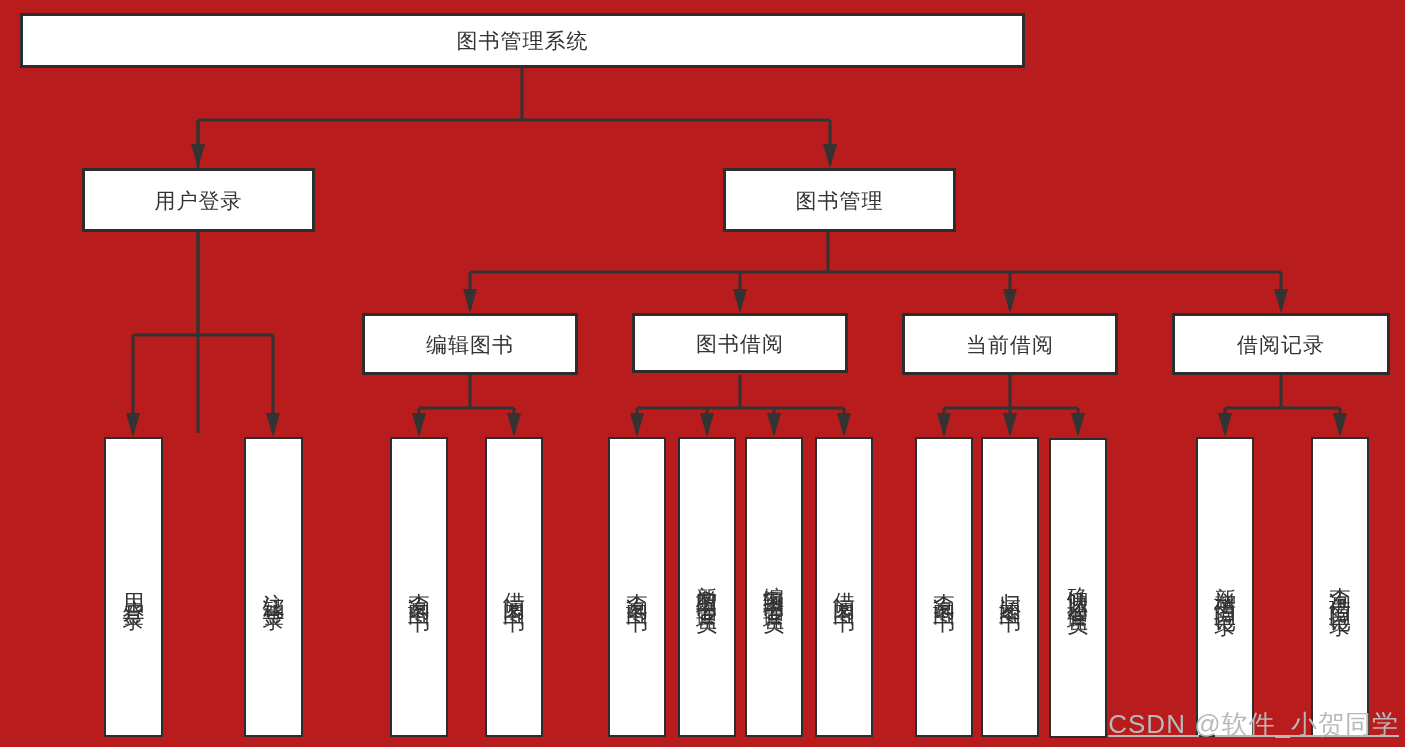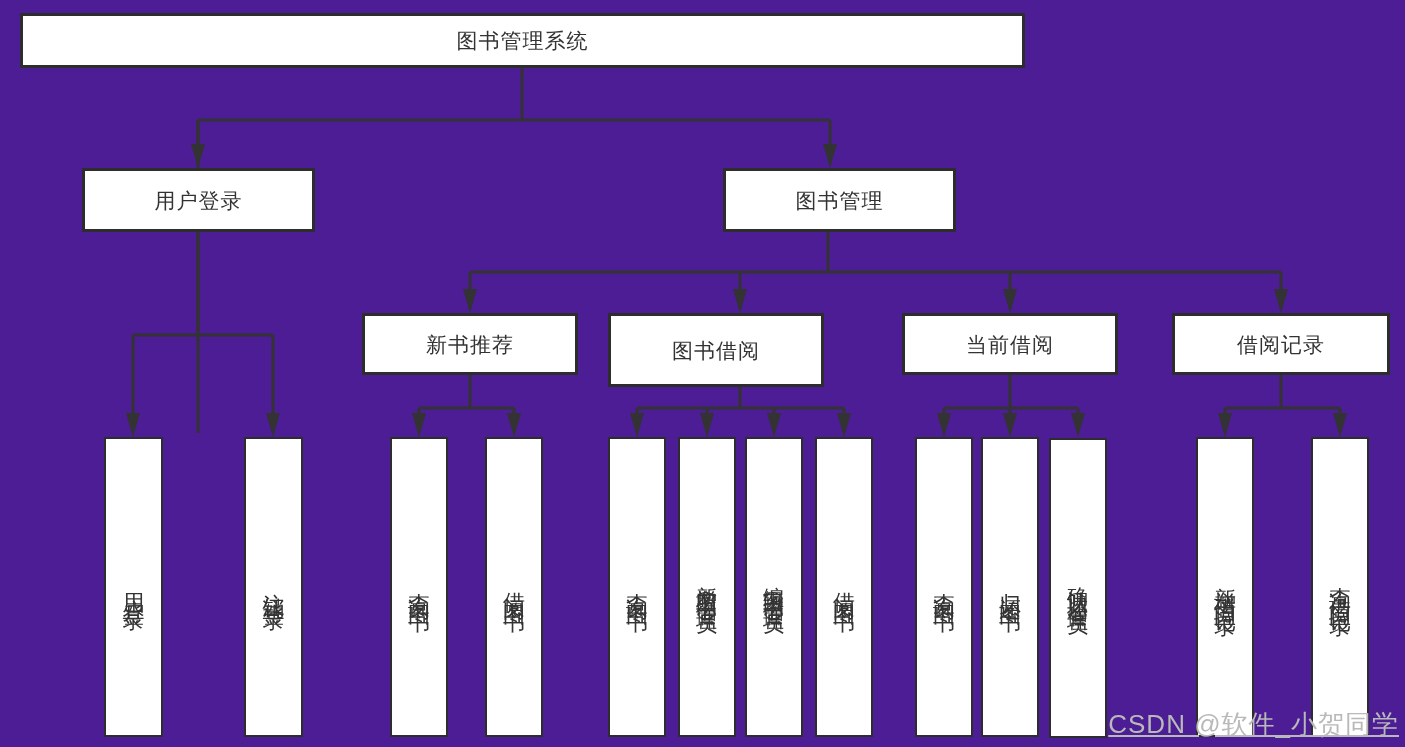--- a/index.html
+++ b/index.html
@@ -5,21 +5,21 @@
   html, body {
     margin: 0;
     padding: 0;
     background: #ffffff;
     font-family: "Liberation Sans", "DejaVu Sans", sans-serif;
   }
   .canvas {
     position: relative;
     width: 1405px;
     height: 747px;
-    background: #4c1d95;
+    background: #b91c1c;
     overflow: hidden;
   }
   svg.connectors {
     position: absolute;
     left: 0;
     top: 0;
     z-index: 1;
   }
   .node {
     position: absolute;
@@ -114,22 +114,22 @@
       <polygon points="1225,437 1218,413 1232,413"></polygon>
       <polygon points="1340,437 1333,413 1347,413"></polygon>
     </g>
   </svg>
 
   <div class="node hbox" style="left:20px; top:13px; width:1005px; height:55px;">图书管理系统</div>
 
   <div class="node hbox" style="left:82px; top:168px; width:233px; height:64px;">用户登录</div>
   <div class="node hbox" style="left:712px; top:168px; width:233px; height:64px;margin-left:11px;">图书管理</div>
 
-  <div class="node hbox" style="left:362px; top:313px; width:216px; height:62px;">新书推荐</div>
-  <div class="node hbox" style="left:608px; top:313px; width:216px; height:74px;">图书借阅</div>
+  <div class="node hbox" style="left:362px; top:313px; width:216px; height:62px;">编辑图书</div>
+  <div class="node hbox" style="left:632px; top:313px; width:216px; height:60px;">图书借阅</div>
   <div class="node hbox" style="left:1172px; top:313px; width:218px; height:62px;">借阅记录</div>
   <div class="node hbox" style="left:902px; top:313px; width:216px; height:62px;">当前借阅</div>
 
   <div class="node vbox" style="left:104px; top:437px; width:59px; height:300px;">用户登录</div>
   <div class="node vbox" style="left:244px; top:437px; width:59px; height:300px;">注销登录</div>
 
   <div class="node vbox" style="left:390px; top:437px; width:58px; height:300px;">查询图书</div>
   <div class="node vbox" style="left:485px; top:437px; width:58px; height:300px;">借阅图书</div>
 
   <div class="node vbox" style="left:608px; top:437px; width:58px; height:300px;">查询图书</div>

